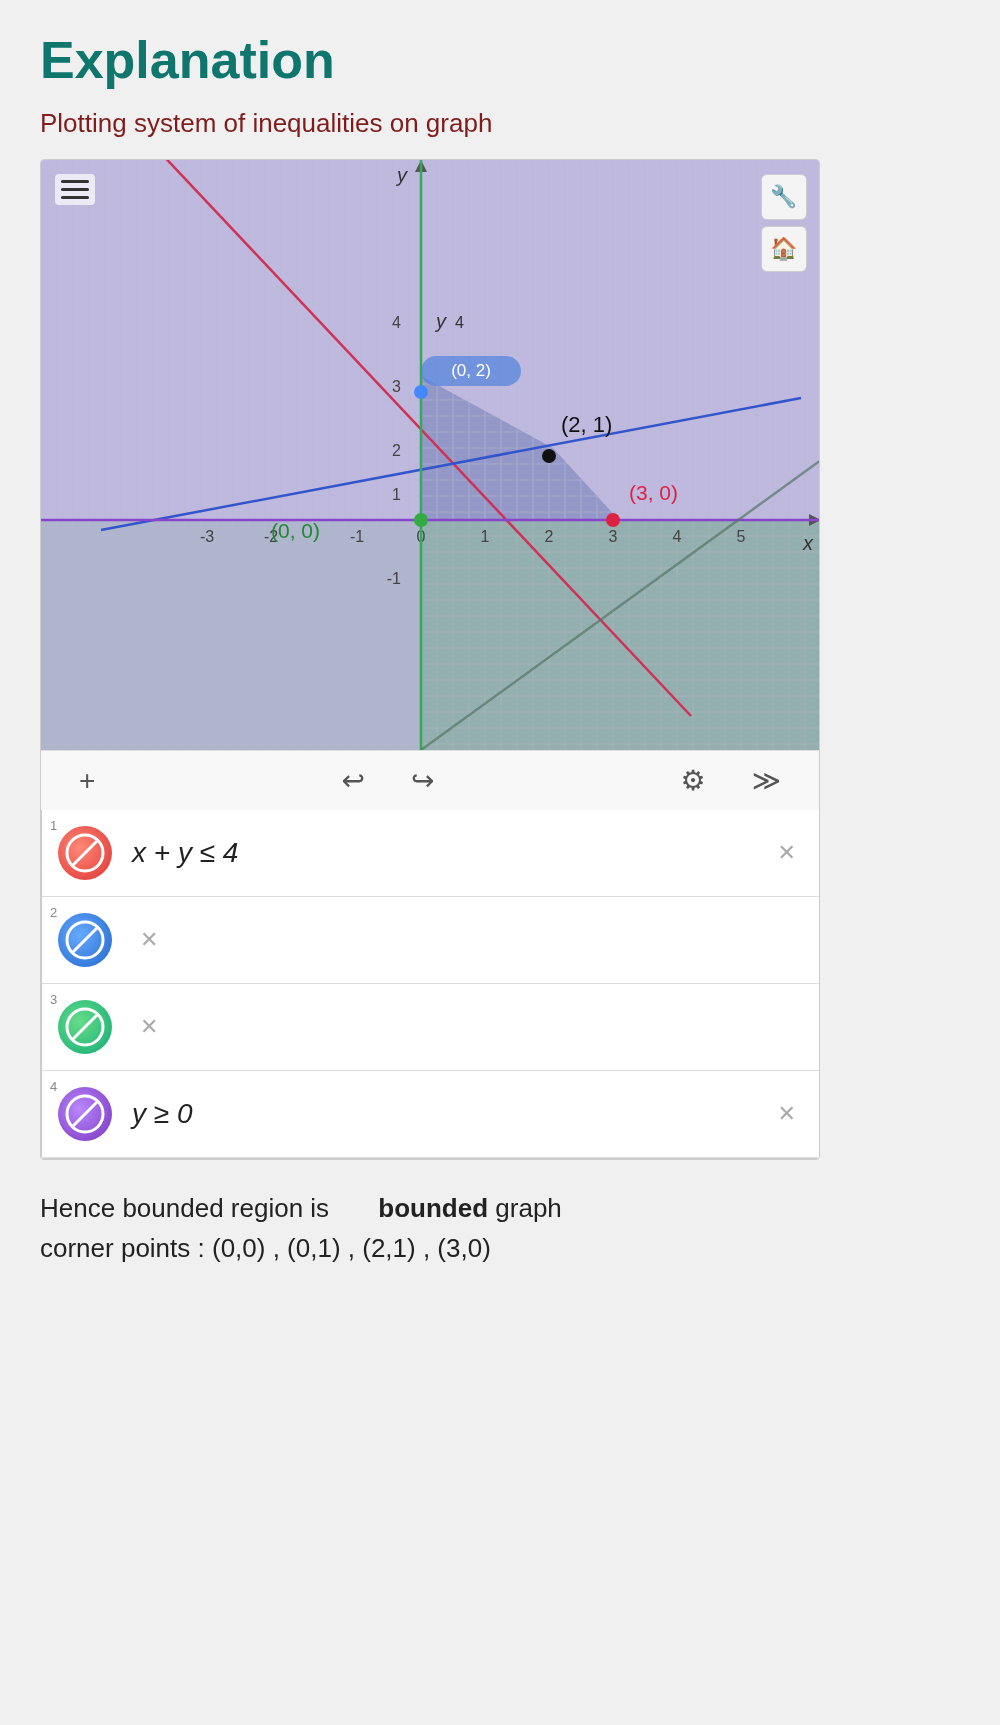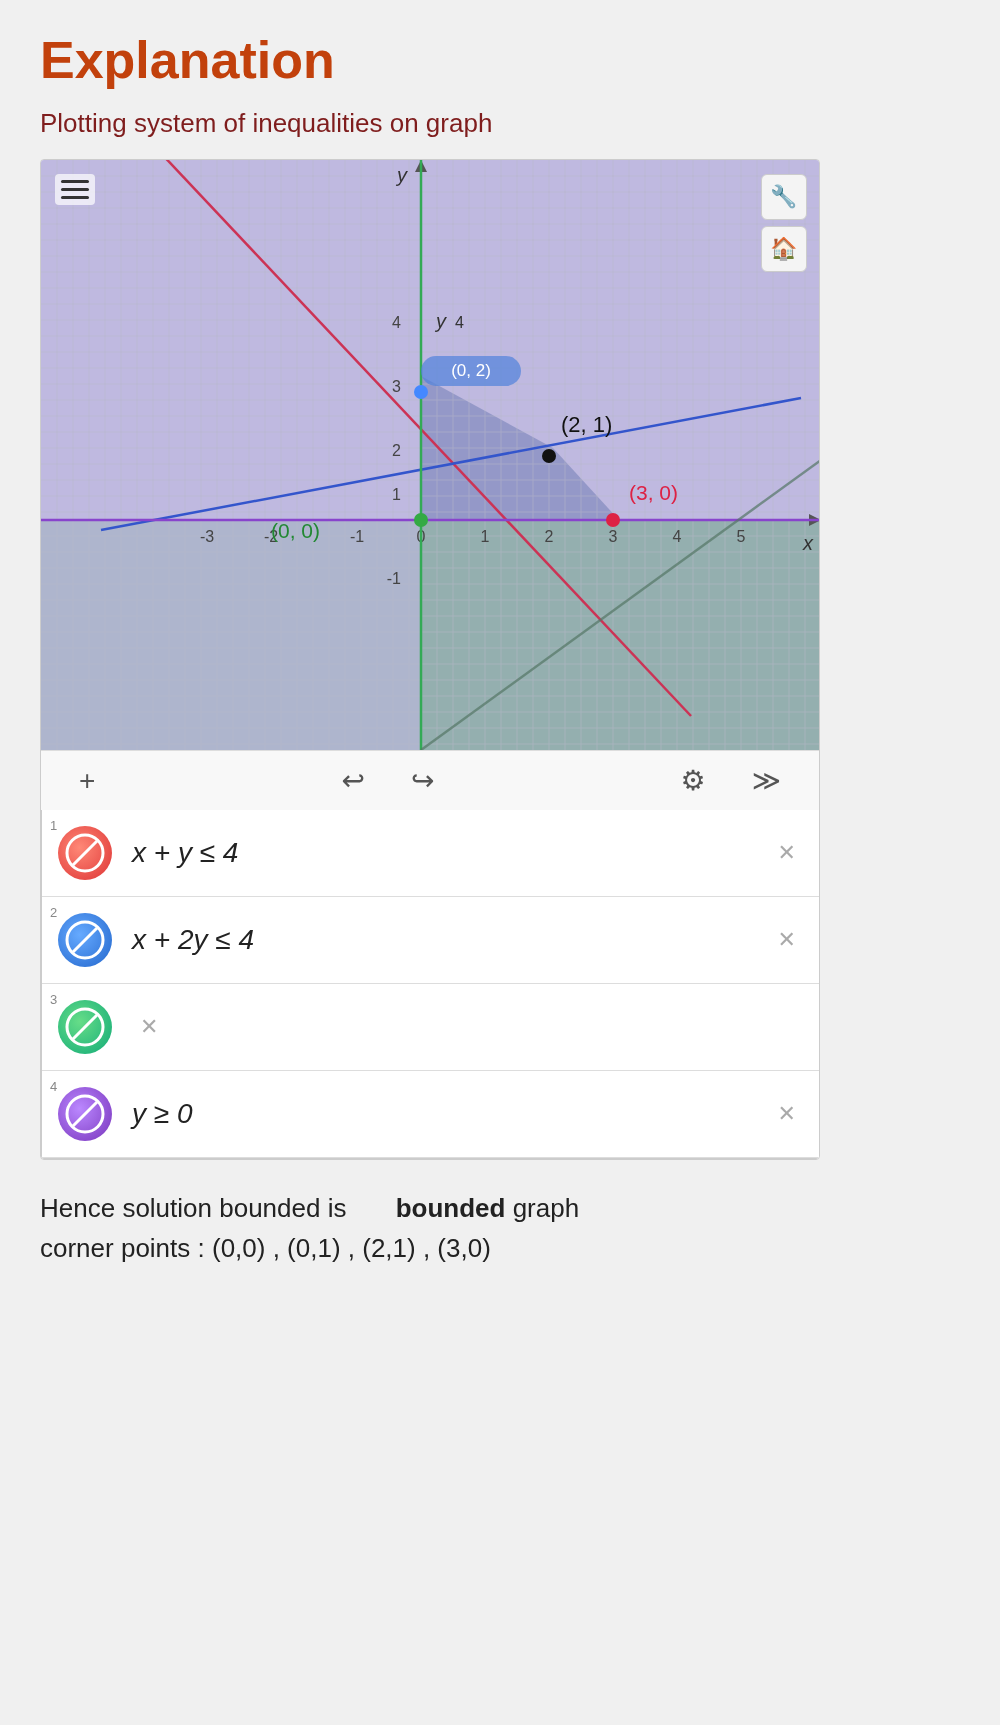--- a/index.html
+++ b/index.html
@@ -8,21 +8,21 @@
       background: #f0f0f0;
       width: 1000px;
       min-height: 1725px;
       padding: 30px 40px;
       color: #222;
     }
     h1 {
       font-size: 52px;
       font-weight: 900;
       margin-bottom: 18px;
-      color: #c2410c;
+      color: #0f766e;
     }
     .subtitle {
       font-size: 26px;
       margin-bottom: 20px;
       color: #7f1d1d;
     }
     .graph-container {
       width: 780px;
       background: #fff;
       border: 1px solid #ccc;
@@ -379,21 +379,20 @@
     </div>
 
     <div class="eq-row">
       <span class="eq-row-num">2</span>
       <div class="eq-icon icon-blue">
         <svg viewBox="0 0 40 40">
             <circle cx="20" cy="20" r="18" fill="none" stroke="white" stroke-width="3"></circle>
             <line x1="8" y1="32" x2="32" y2="8" stroke="white" stroke-width="3"></line>
           </svg>
       </div>
-      <span class="eq-formula">x + 2y ≤ 4</span>
       <span class="eq-close">✕</span>
     </div>
 
     <div class="eq-row">
       <span class="eq-row-num">3</span>
       <div class="eq-icon icon-green">
         <svg viewBox="0 0 40 40">
             <circle cx="20" cy="20" r="18" fill="none" stroke="white" stroke-width="3"></circle>
             <line x1="8" y1="32" x2="32" y2="8" stroke="white" stroke-width="3"></line>
           </svg>
@@ -410,15 +409,15 @@
           </svg>
       </div>
       <span class="eq-formula">y ≥ 0</span>
       <span class="eq-close">✕</span>
     </div>
 
   </div>
 </div>
 
 <div class="conclusion">
-  <span>Hence solution bounded is </span><strong>bounded</strong><span> graph</span><br>
+  <span>Hence bounded region is </span><strong>bounded</strong><span> graph</span><br>
   <span>corner points : (0,0) , (0,1) , (2,1) , (3,0)</span>
 </div>
 
 </body></html>

